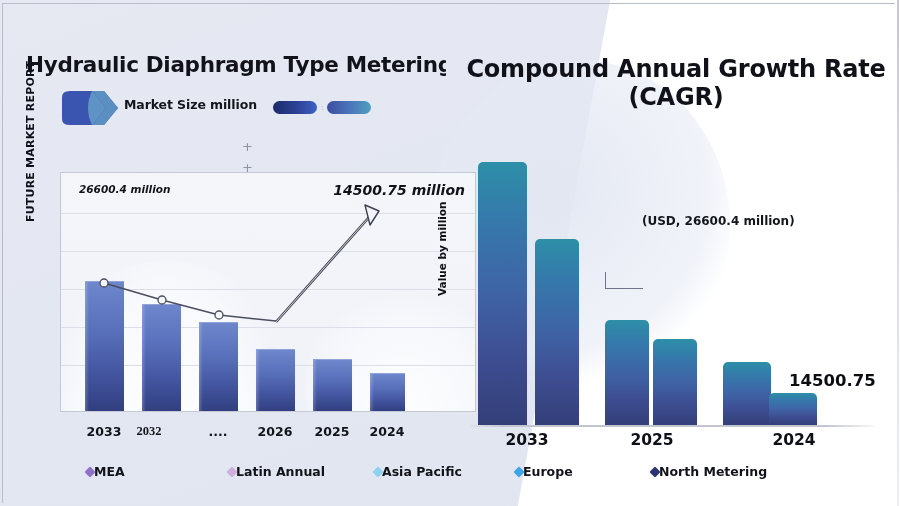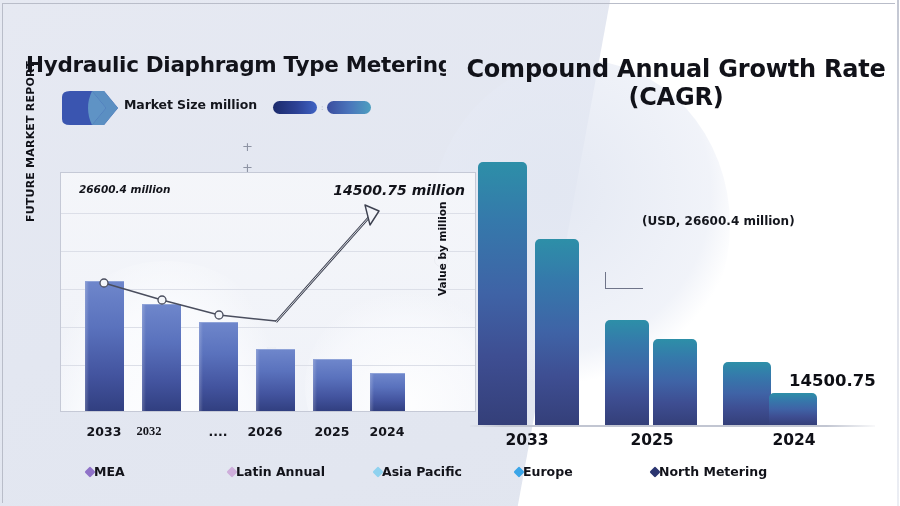--- a/index.html
+++ b/index.html
@@ -386,21 +386,21 @@
       <path d="M215,149 L310,42" fill="none" stroke="#3d4150" stroke-width="2.6"></path>
       <path d="M215,149 L310,42" fill="none" stroke="#e8eaf1" stroke-width="0.9"></path>
       <path d="M304,32 L318,38 L309,52 Z" fill="#f2f4f9" stroke="#3d4150" stroke-width="1.4" stroke-linejoin="round"></path>
     </svg>
   </div>
 
   <div class="axis-labels-left">
     <span style="left:44px;">2033</span>
     <span style="left:89px;font-family:Liberation Serif, serif;">2032</span>
     <span style="left:158px;">....</span>
-    <span style="left:205px;">2026</span>
+    <span style="left:215px;">2026</span>
     <span style="left:272px;">2025</span>
     <span style="left:327px;">2024</span>
   </div>
 
   <div class="vaxis-left">FUTURE MARKET REPORT</div>
 
   <div class="right-title">Compound Annual Growth Rate (CAGR)</div>
   <div class="cagr-note">(USD, 26600.4 million)</div>
 
   <div class="chart-right">

